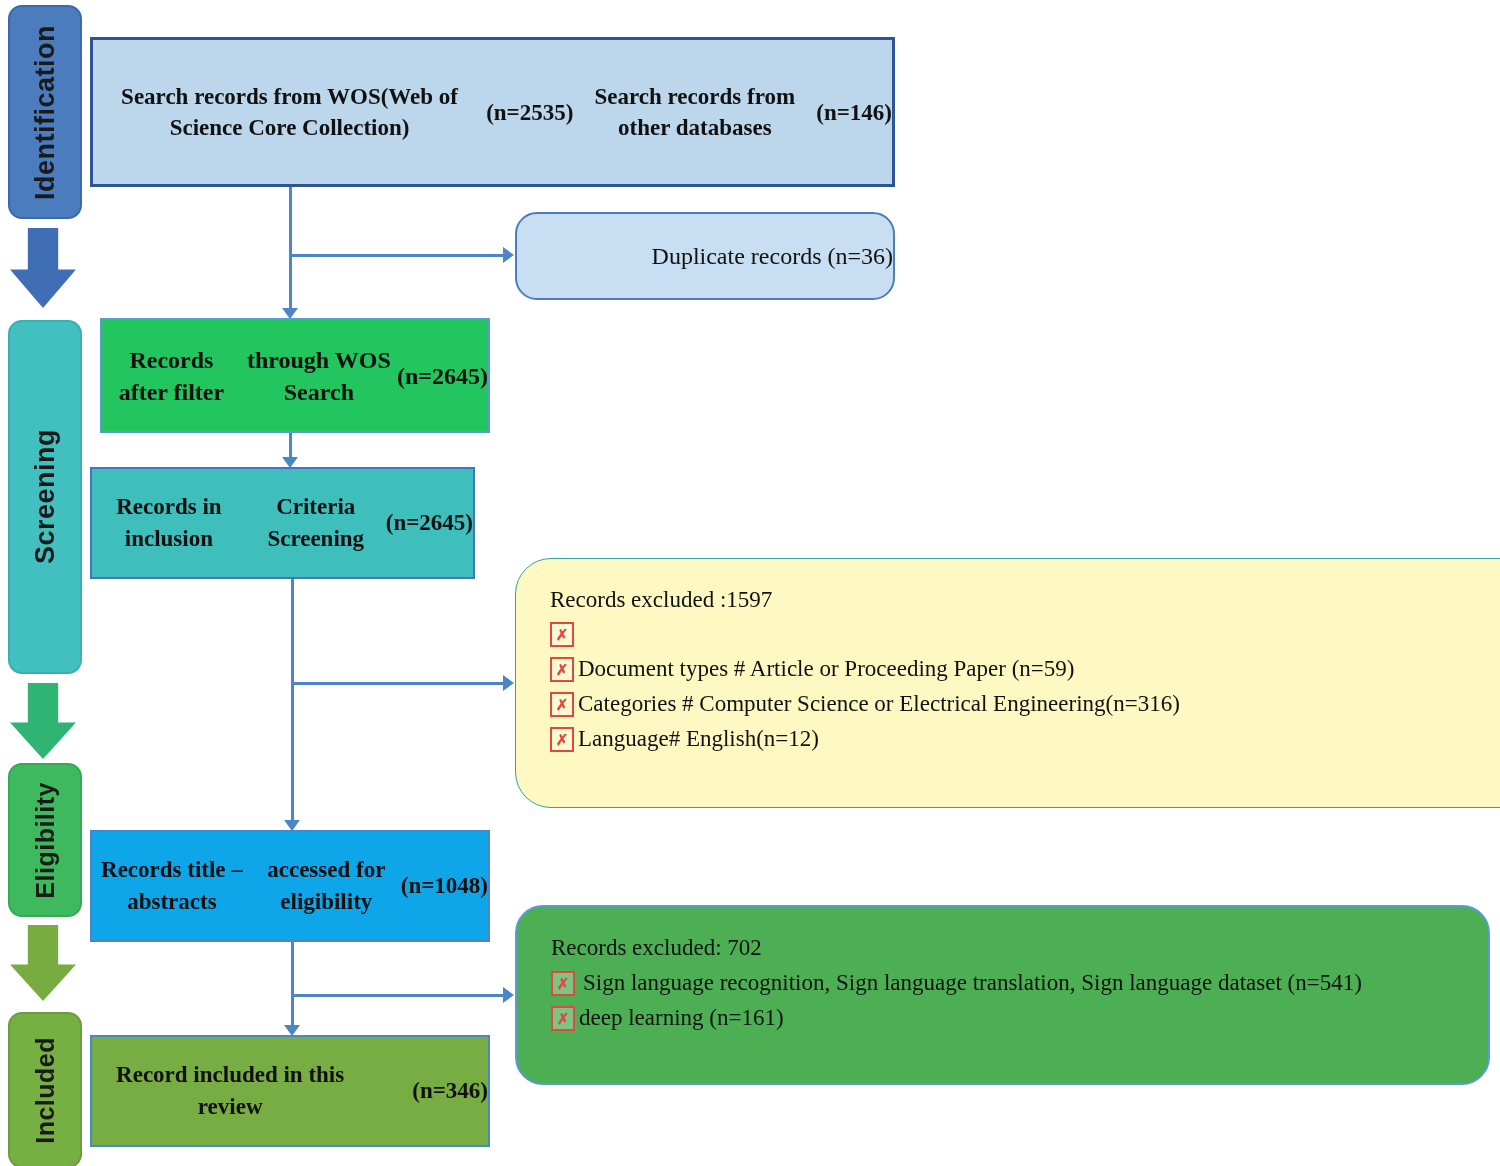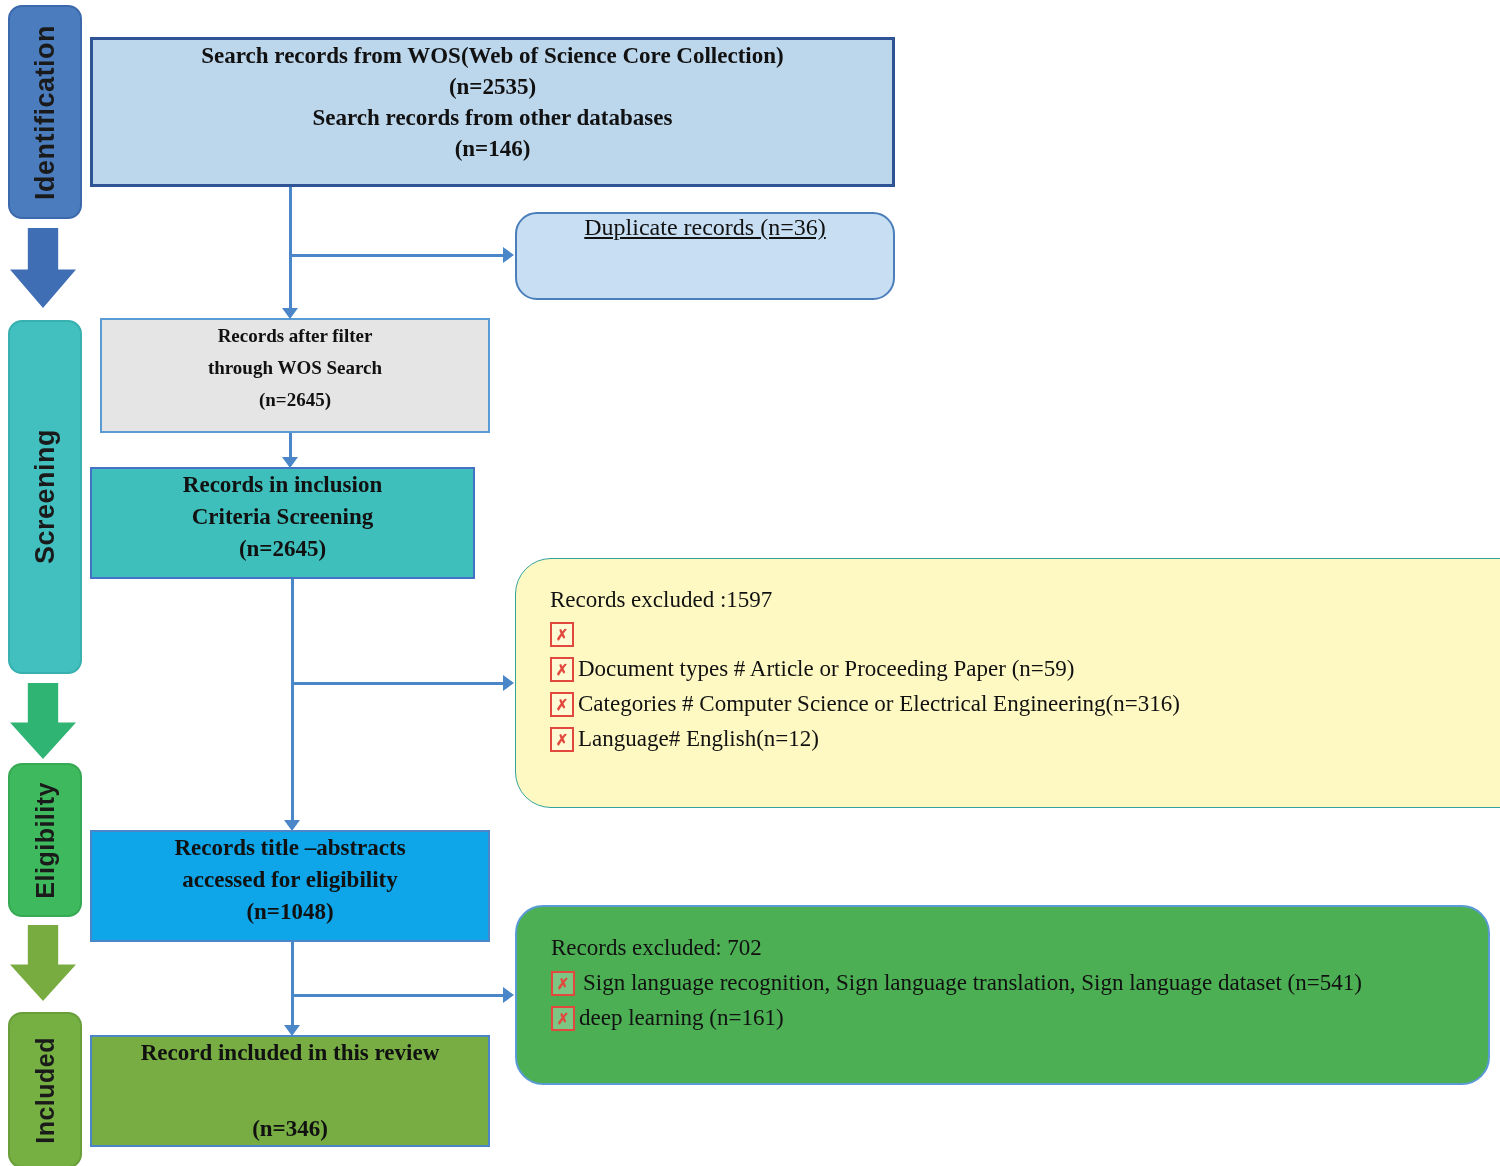--- a/index.html
+++ b/index.html
@@ -26,25 +26,25 @@
   #stage-included .vtext{font-size:25px;}
   
   .block-arrow{
     position:absolute;left:10px;width:66px;
     clip-path:polygon(27% 0,73% 0,73% 52%,100% 52%,50% 100%,0 52%,27% 52%);
   }
   #arrow-identification{top:228px;height:80px;background:#3f6eb5;}
   #arrow-screening{top:683px;height:76px;background:#2fb474;}
   #arrow-eligibility{top:925px;height:76px;background:#79ac40;}
   
-  .box{position:absolute;box-sizing:border-box;display:flex;flex-direction:column;align-items:center;justify-content:flex-start;text-align:center;}
+  .box{position:absolute;box-sizing:border-box;display:flex;flex-direction:row;align-items:center;justify-content:flex-end;text-align:center;}
   .box .ln{display:block;}
   #box-search{left:90px;top:37px;width:805px;height:150px;background:#bcd6ec;border:3px solid #2f5496;font-weight:bold;font-size:23px;line-height:31px;}
-  #box-duplicate{left:515px;top:212px;width:380px;height:88px;background:#c8def2;border:2px solid #4a7ebb;border-radius:22px;font-size:24px;text-decoration:underline;}
-  #box-afterfilter{left:100px;top:318px;width:390px;height:115px;background:#e5e5e5;border:2px solid #5b9bd5;font-weight:bold;font-size:19px;line-height:32px;}
+  #box-duplicate{left:515px;top:212px;width:380px;height:88px;background:#c8def2;border:2px solid #4a7ebb;border-radius:22px;font-size:24px;}
+  #box-afterfilter{left:100px;top:318px;width:390px;height:115px;background:#22c55e;border:2px solid #5b9bd5;font-weight:bold;font-size:24px;line-height:32px;}
   #box-inclusion{left:90px;top:467px;width:385px;height:112px;background:#3fbfbc;border:2.5px solid #4472c4;font-weight:bold;font-size:23px;line-height:32px;}
   #box-titleabs{left:90px;top:830px;width:400px;height:112px;background:#0ea5e9;border:2.5px solid #4a86c8;font-weight:bold;font-size:23px;line-height:32px;}
   #box-included{left:90px;top:1035px;width:400px;height:112px;background:#77ad43;border:2.5px solid #4a86c8;font-weight:bold;font-size:23px;line-height:32px;gap:44px;}
   
   .bigbox{position:absolute;box-sizing:border-box;border-radius:36px;padding:28px 30px 20px 34px;font-size:23px;text-align:left;}
   #box-excluded1{left:515px;top:558px;width:1079px;height:250px;background:#fef9c3;border:1.5px solid #34a19d;}
   #box-excluded2{left:515px;top:905px;width:975px;height:180px;background:#4caf54;border:2px solid #5b9bd5;border-radius:28px;}
   .bigbox .row{display:flex;align-items:center;margin-bottom:9px;}
   .xicon{
     display:inline-flex;align-items:center;justify-content:center;flex:0 0 auto;

